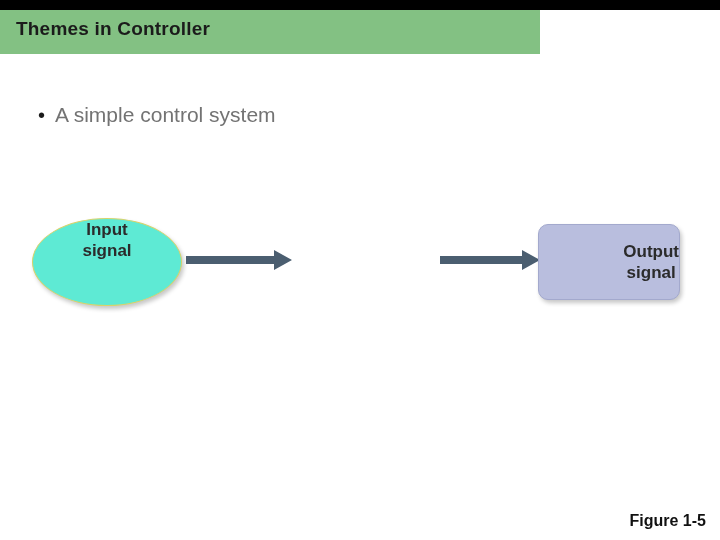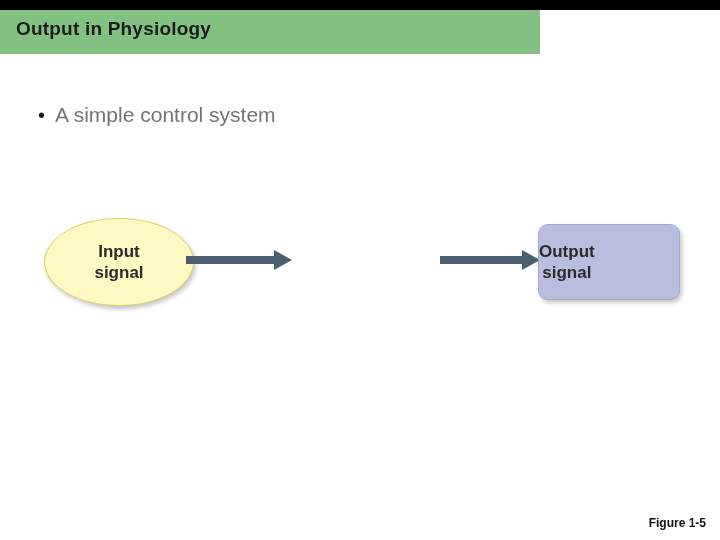--- a/index.html
+++ b/index.html
@@ -69,30 +69,30 @@
     position: absolute;
     left: 0;
     top: 0;
     width: 720px;
     height: 540px;
   }
 
   
   .input-node {
     position: absolute;
-    left: 44px;
+    left: 32px;
     top: 218px;
     width: 148px;
     height: 86px;
     border-radius: 50%;
-    background: #fef9c3;
+    background: #5eead4;
     border: 1px solid #d9d36a;
     box-shadow: 2px 3px 4px rgba(0,0,0,0.22);
     display: flex;
-    align-items: center;
+    align-items: flex-start;
     justify-content: center;
     text-align: center;
   }
   .input-label {
     font-size: 17px;
     font-weight: bold;
     color: #2b2b2b;
     line-height: 1.25;
   }
 
@@ -133,21 +133,21 @@
     left: 538px;
     top: 224px;
     width: 140px;
     height: 74px;
     border-radius: 10px;
     background: #b9bede;
     border: 1px solid #a3a9cd;
     box-shadow: 2px 3px 4px rgba(0,0,0,0.22);
     display: flex;
     align-items: center;
-    justify-content: flex-start;
+    justify-content: flex-end;
     text-align: center;
   }
   .output-label {
     font-size: 17px;
     font-weight: bold;
     color: #2b2b2b;
     line-height: 1.25;
   }
 
   
@@ -156,32 +156,32 @@
     pointer-events: none;
   }
   .arrow-1 { left: 186px; top: 248px; }
   .arrow-2 { left: 440px; top: 248px; }
 
   
   .figure-caption {
     position: absolute;
     right: 14px;
     bottom: 10px;
-    font-size: 12px;
+    font-size: 16px;
     font-weight: bold;
     color: #111111;
   }
 </style>
 </head>
 <body>
 
 <div class="top-strip"></div>
 
 <div class="title-band"></div>
-<div class="title-text">Output in Physiology</div>
+<div class="title-text">Themes in Controller</div>
 
 <div class="bullet-row">
   <span class="bullet-dot">•</span>
   <span class="bullet-text">A simple control system</span>
 </div>
 
 <div class="diagram">
 
   <div class="input-node">
     <div class="input-label">

